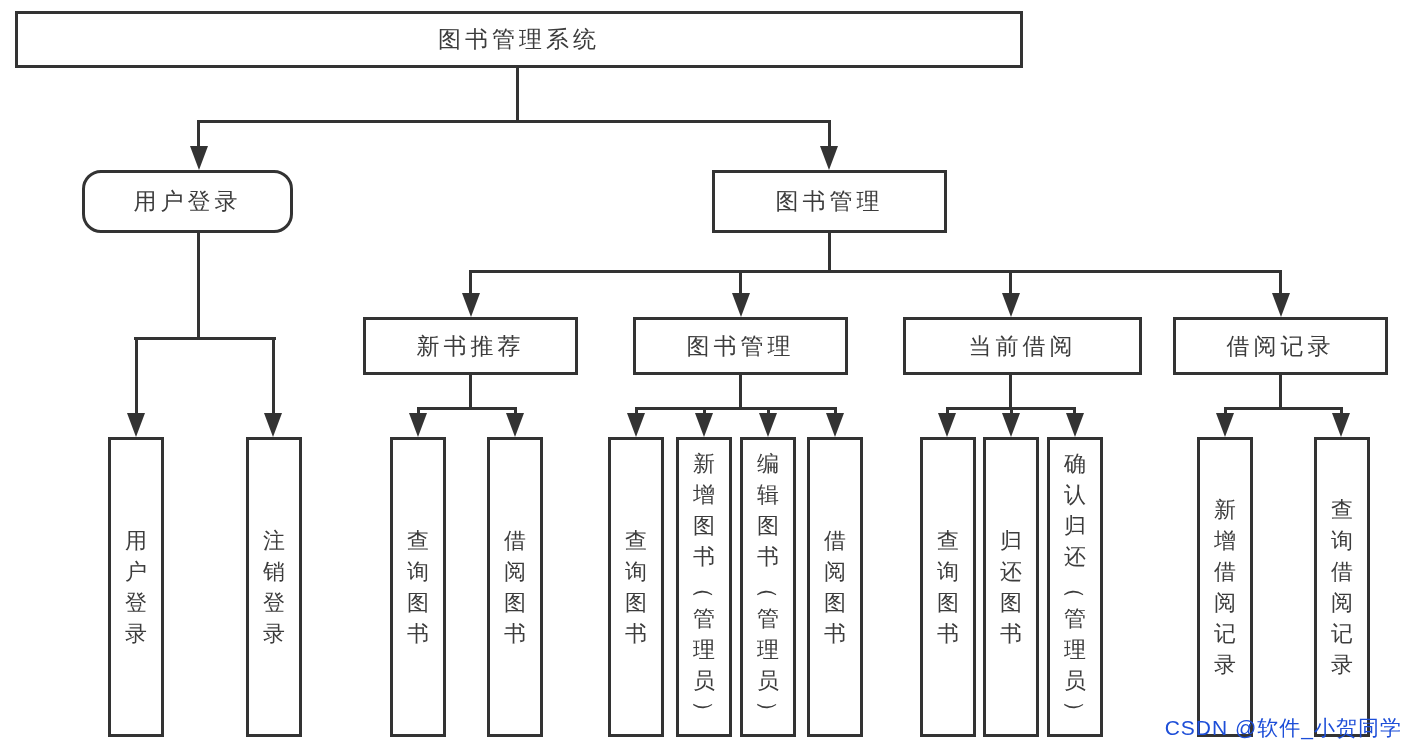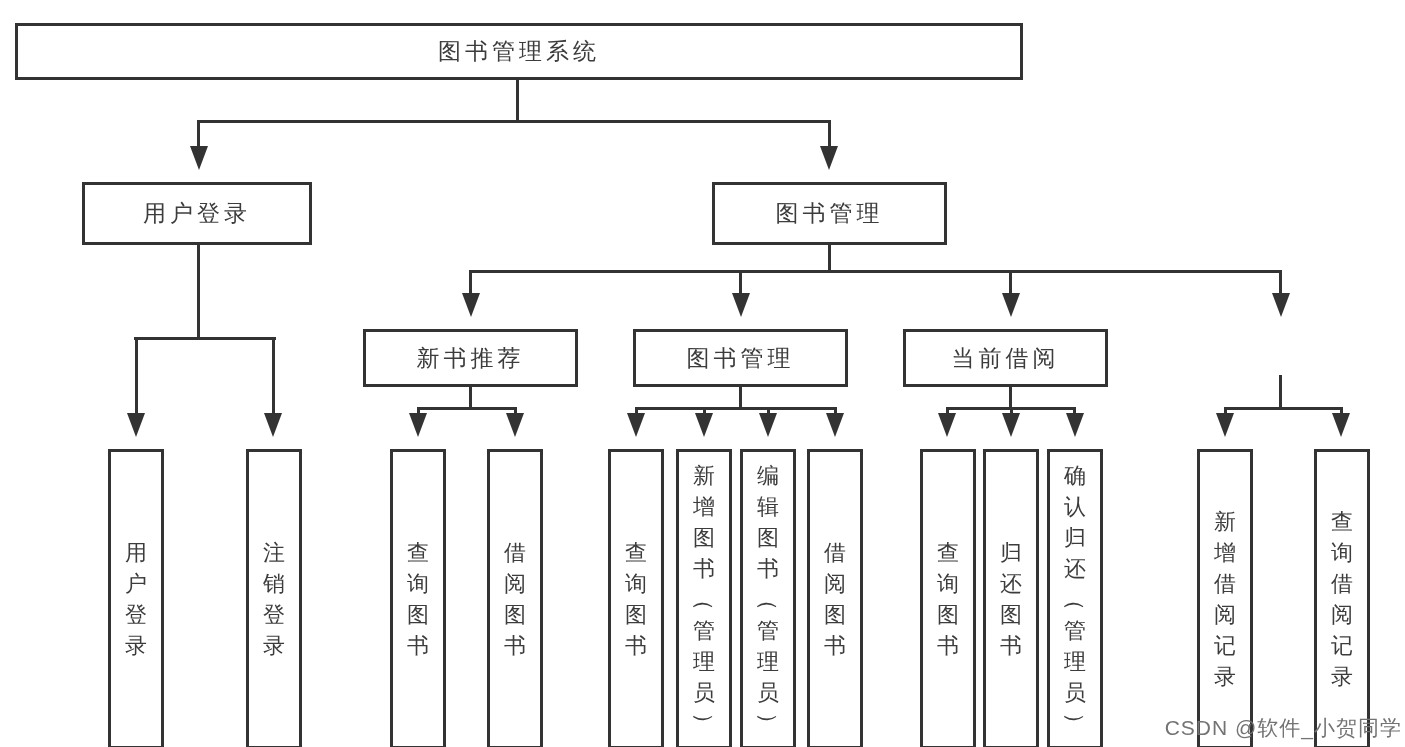--- a/index.html
+++ b/index.html
@@ -18,21 +18,20 @@
     background: #ffffff;
     border: 3px solid #333333;
     display: flex;
     align-items: center;
     justify-content: center;
     color: #3c3c3c;
     font-size: 23px;
     letter-spacing: 4px;
     white-space: nowrap;
     z-index: 2;
-    margin-top: 12px;
   }
   .leaf {
     font-size: 22px;
     letter-spacing: 0;
   }
   .vtext { display: block; }
   .vchar {
     display: block;
     line-height: 31px;
     height: 31px;
@@ -54,54 +53,57 @@
     border-right: 9px solid transparent;
     border-top: 24px solid #333333;
     z-index: 1;
   }
   #watermark {
     position: absolute;
     top: 714px;
     right: 3px;
     font-size: 21px;
     letter-spacing: 1px;
-    color: #737373;
+    color: #1d4ed8;
     z-index: 10;
     white-space: nowrap;
   }
 </style>
 </head>
 <body>
 
 <div id="canvas">
 
   <div class="box" style="left:15px; top:11px; width:1008px; height:57px;">
     <span>图书管理系统</span>
   </div>
 
-  <div class="box" style="left:82px; top:170px; width:230px; height:63px;">
+  <div class="box" style="left:82px; top:170px; width:211px; height:63px;border-radius:19px;">
     <span>用户登录</span>
   </div>
 
   <div class="box" style="left:363px; top:317px; width:215px; height:58px;">
     <span>新书推荐</span>
   </div>
 
   <div class="box" style="left:712px; top:170px; width:235px; height:63px;">
     <span>图书管理</span>
   </div>
 
   <div class="box" style="left:633px; top:317px; width:215px; height:58px;">
     <span>图书管理</span>
   </div>
 
-  <div class="box" style="left:903px; top:317px; width:205px; height:58px;">
+  <div class="box" style="left:903px; top:317px; width:239px; height:58px;">
     <span>当前借阅</span>
   </div>
 
+  <div class="box" style="left:1173px; top:317px; width:215px; height:58px;">
+    <span>借阅记录</span>
+  </div>
 
   <div class="box leaf" style="left:108px; top:437px; width:56px; height:300px;">
     <span class="vtext">
         <span class="vchar">用</span>
         <span class="vchar">户</span>
         <span class="vchar">登</span>
         <span class="vchar">录</span>
       </span>
   </div>
   <div class="box leaf" style="left:246px; top:437px; width:56px; height:300px;">

